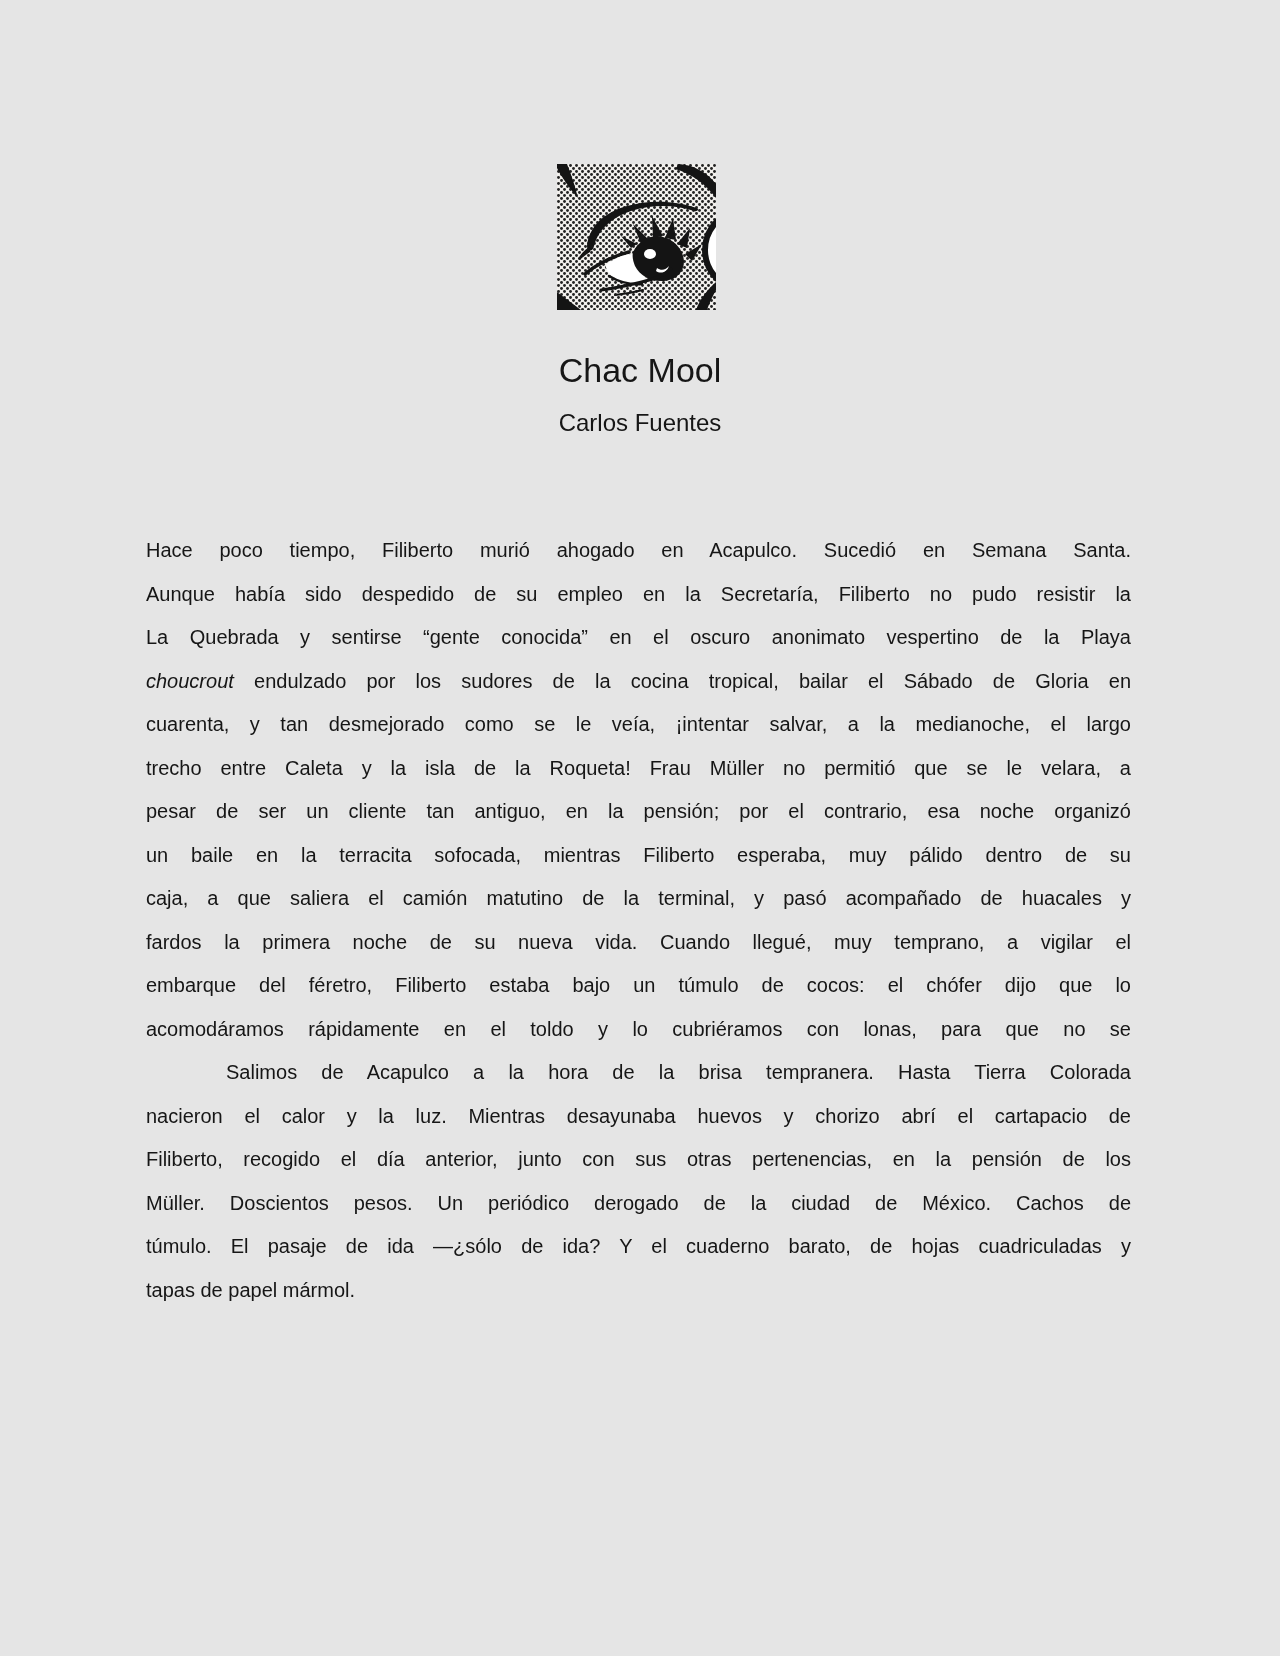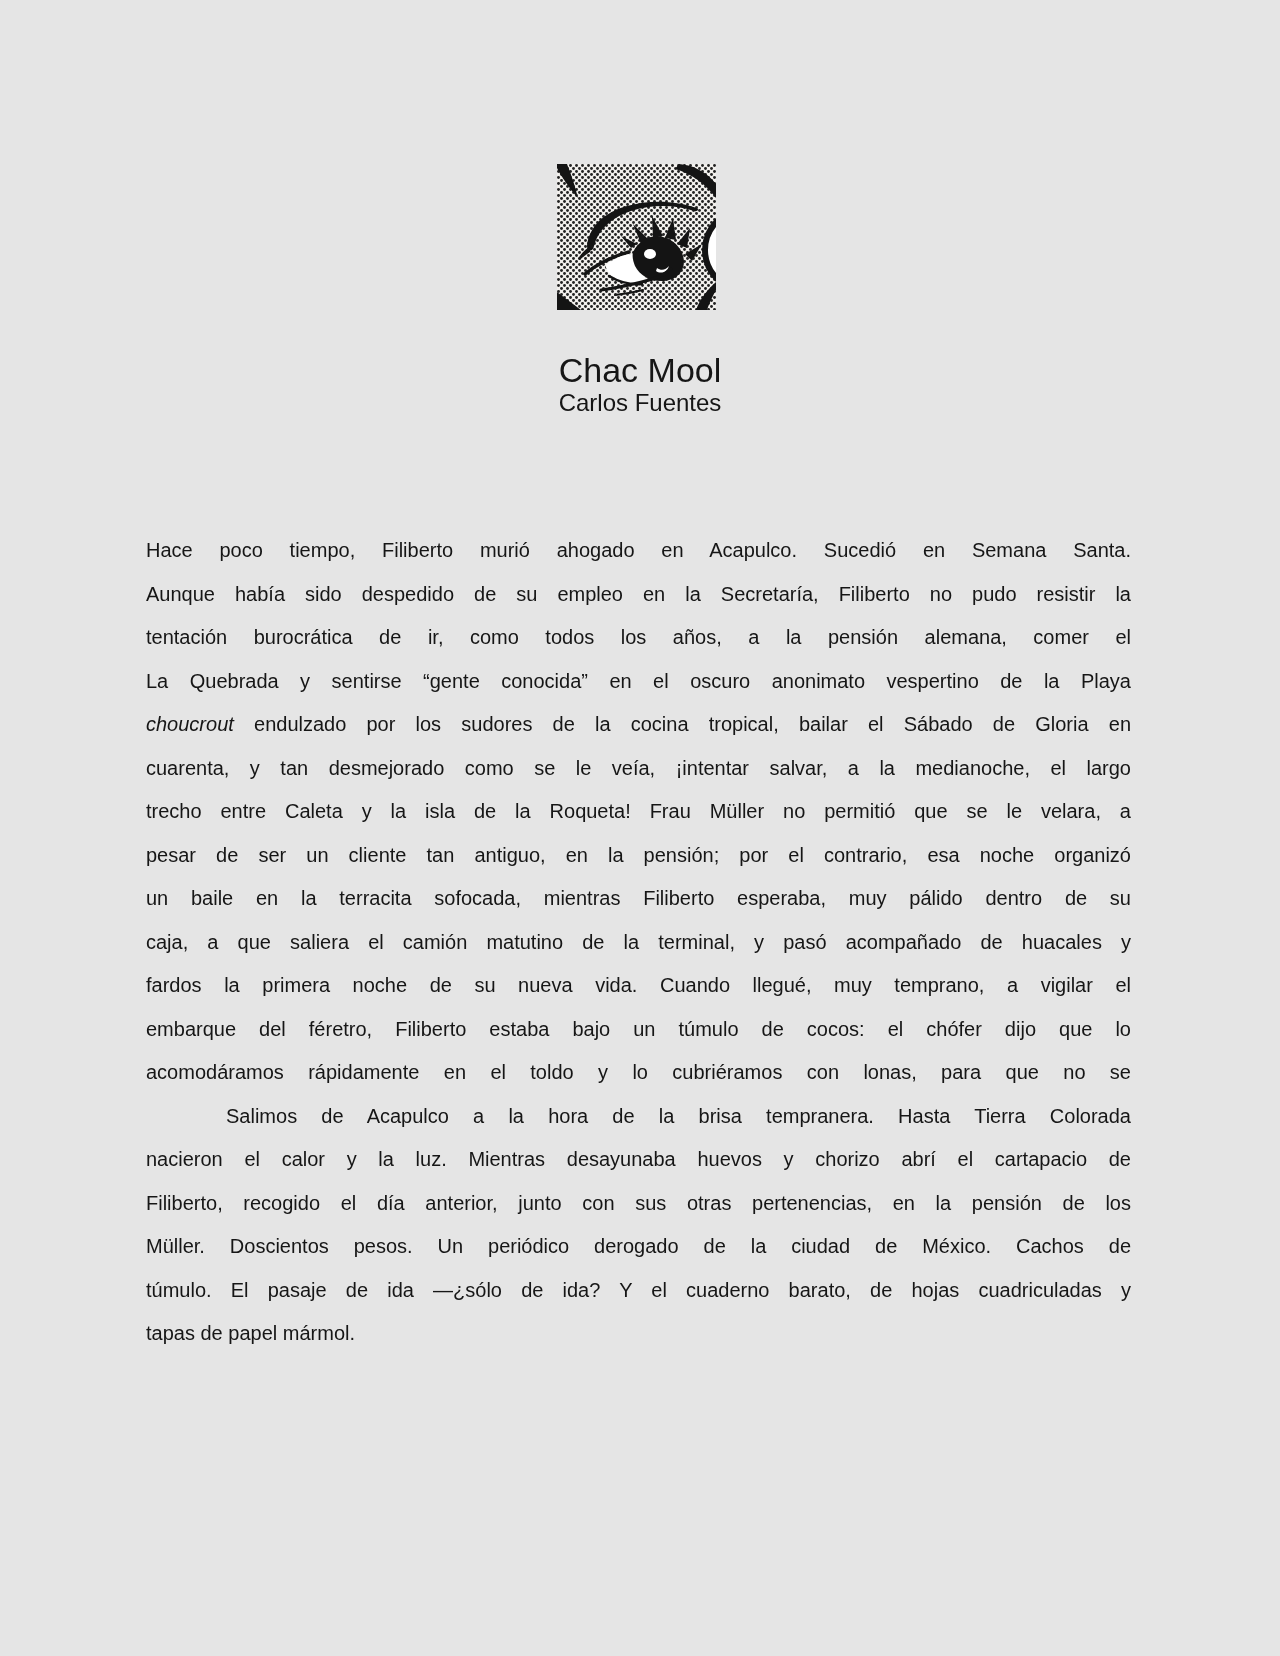--- a/index.html
+++ b/index.html
@@ -32,21 +32,21 @@
     width: 1280px;
     margin: 0;
     text-align: center;
     font-size: 34px;
     font-weight: normal;
     line-height: 40px;
     color: #161616;
   }
   .author {
     position: absolute;
-    top: 388px;
+    top: 408px;
     left: 0;
     width: 1280px;
     text-align: center;
     font-size: 24px;
     line-height: 30px;
     color: #161616;
   }
   .body-text {
     position: absolute;
     left: 146px;
@@ -121,21 +121,20 @@
     </svg>
   </div>
 
   <h1 class="title">Chac Mool</h1>
   <div class="author">Carlos Fuentes</div>
 
   <div class="body-text">
     <div class="paragraph">
         <div class="line"><span>Hace poco tiempo, Filiberto murió ahogado en Acapulco. Sucedió en Semana Santa.</span></div>
         <div class="line"><span>Aunque había sido despedido de su empleo en la Secretaría, Filiberto no pudo resistir la</span></div>
-        <div class="line"><span>tentación burocrática de ir, como todos los años, a la pensión alemana, comer el</span></div>
         <div class="line"><span>La Quebrada y sentirse “gente conocida” en el oscuro anonimato vespertino de la Playa</span></div>
         <div class="line"><em>choucrout</em><span> endulzado por los sudores de la cocina tropical, bailar el Sábado de Gloria en</span></div>
         <div class="line"><span>cuarenta, y tan desmejorado como se le veía, ¡intentar salvar, a la medianoche, el largo</span></div>
         <div class="line"><span>trecho entre Caleta y la isla de la Roqueta! Frau Müller no permitió que se le velara, a</span></div>
         <div class="line"><span>pesar de ser un cliente tan antiguo, en la pensión; por el contrario, esa noche organizó</span></div>
         <div class="line"><span>un baile en la terracita sofocada, mientras Filiberto esperaba, muy pálido dentro de su</span></div>
         <div class="line"><span>caja, a que saliera el camión matutino de la terminal, y pasó acompañado de huacales y</span></div>
         <div class="line"><span>fardos la primera noche de su nueva vida. Cuando llegué, muy temprano, a vigilar el</span></div>
         <div class="line"><span>embarque del féretro, Filiberto estaba bajo un túmulo de cocos: el chófer dijo que lo</span></div>
         <div class="line"><span>acomodáramos rápidamente en el toldo y lo cubriéramos con lonas, para que no se</span></div>

